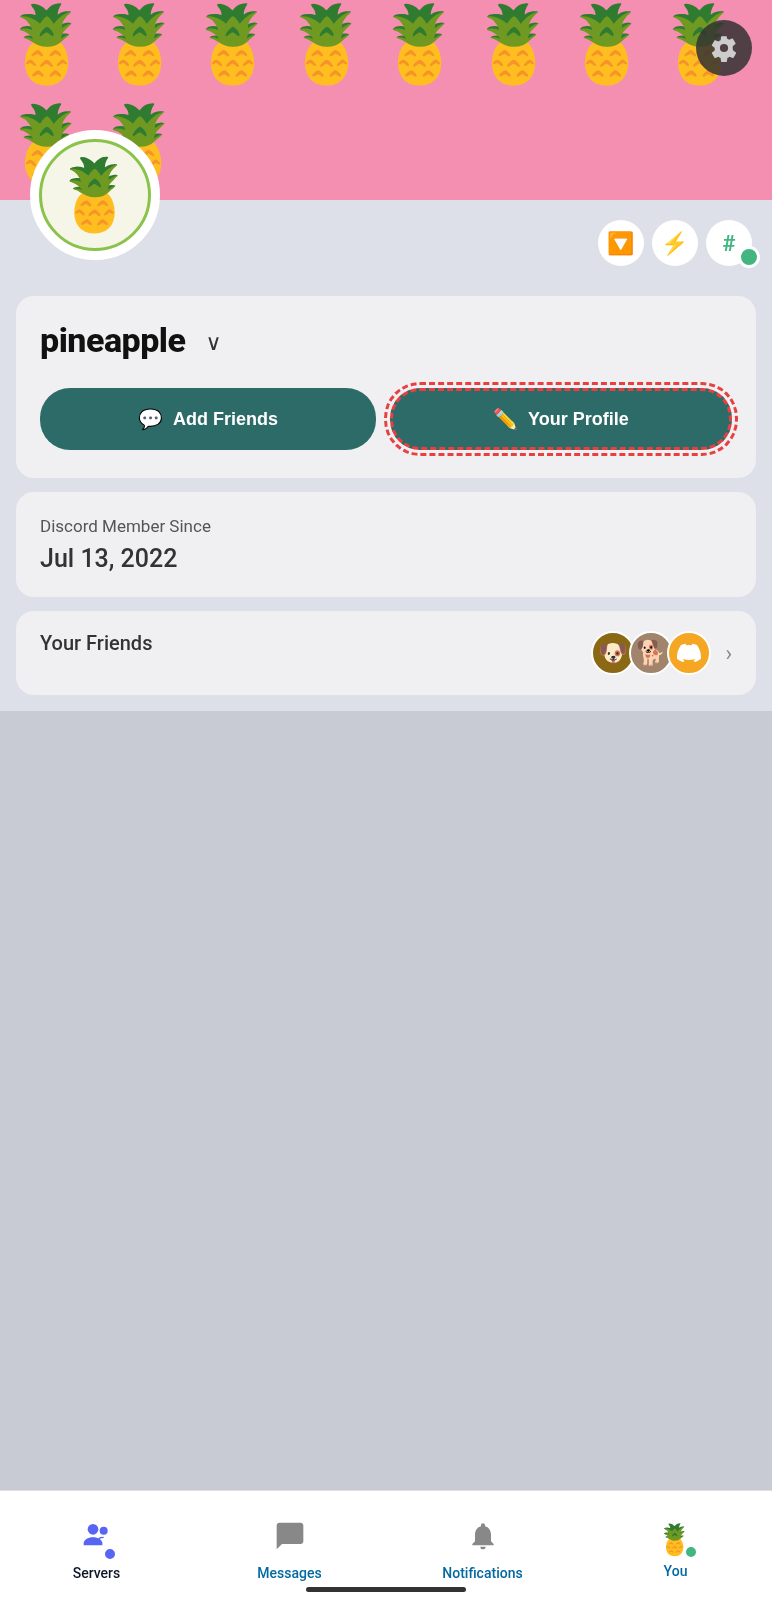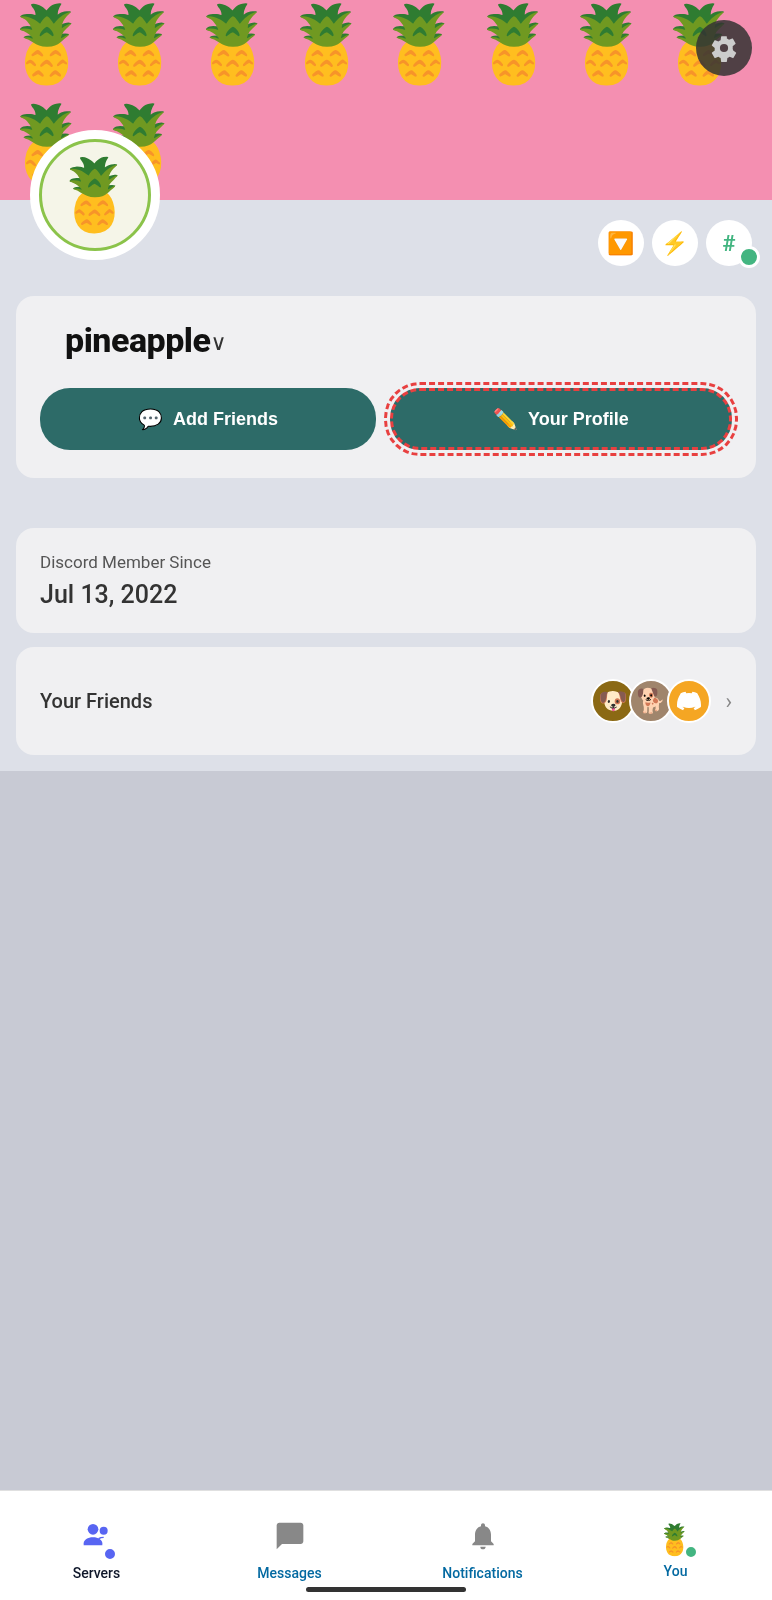--- a/index.html
+++ b/index.html
@@ -132,23 +132,22 @@
     
     .profile-card {
       background: #f0f0f2;
       border-radius: 18px;
       padding: 24px 24px 28px 24px;
     }
 
     .username-row {
       display: flex;
       align-items: center;
-      gap: 0;
+      gap: 20px;
       margin-bottom: 28px;
-      margin-left: 25px;
     }
 
     .username-text {
       font-size: 34px;
       font-weight: 800;
       color: #111;
       letter-spacing: -0.5px;
     }
 
     .chevron-down {
@@ -194,42 +193,41 @@
       gap: 10px;
       outline: 3px dashed #e84040;
       outline-offset: 3px;
     }
 
     
     .member-card {
       background: #f0f0f2;
       border-radius: 18px;
       padding: 24px;
-      margin-top: 36px;
     }
 
     .member-since-label {
       font-size: 17px;
       color: #555;
       margin-bottom: 8px;
     }
 
     .member-since-date {
       font-size: 25px;
       color: #333;
       font-weight: 500;
     }
 
     
     .friends-card {
       background: #f0f0f2;
       border-radius: 18px;
-      padding: 32px 24px;
-      display: flex;
-      align-items: center;
+      padding: 20px 24px;
+      display: flex;
+      align-items: flex-start;
       justify-content: space-between;
       cursor: pointer;
     }
 
     .friends-label {
       font-size: 20px;
       color: #333;
       font-weight: 500;
     }
 

